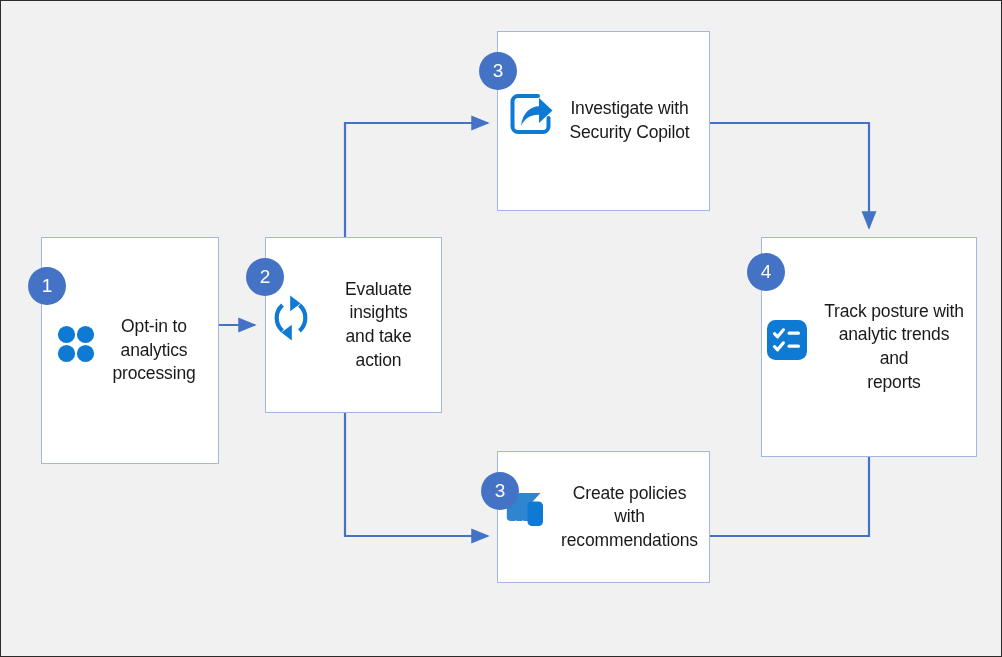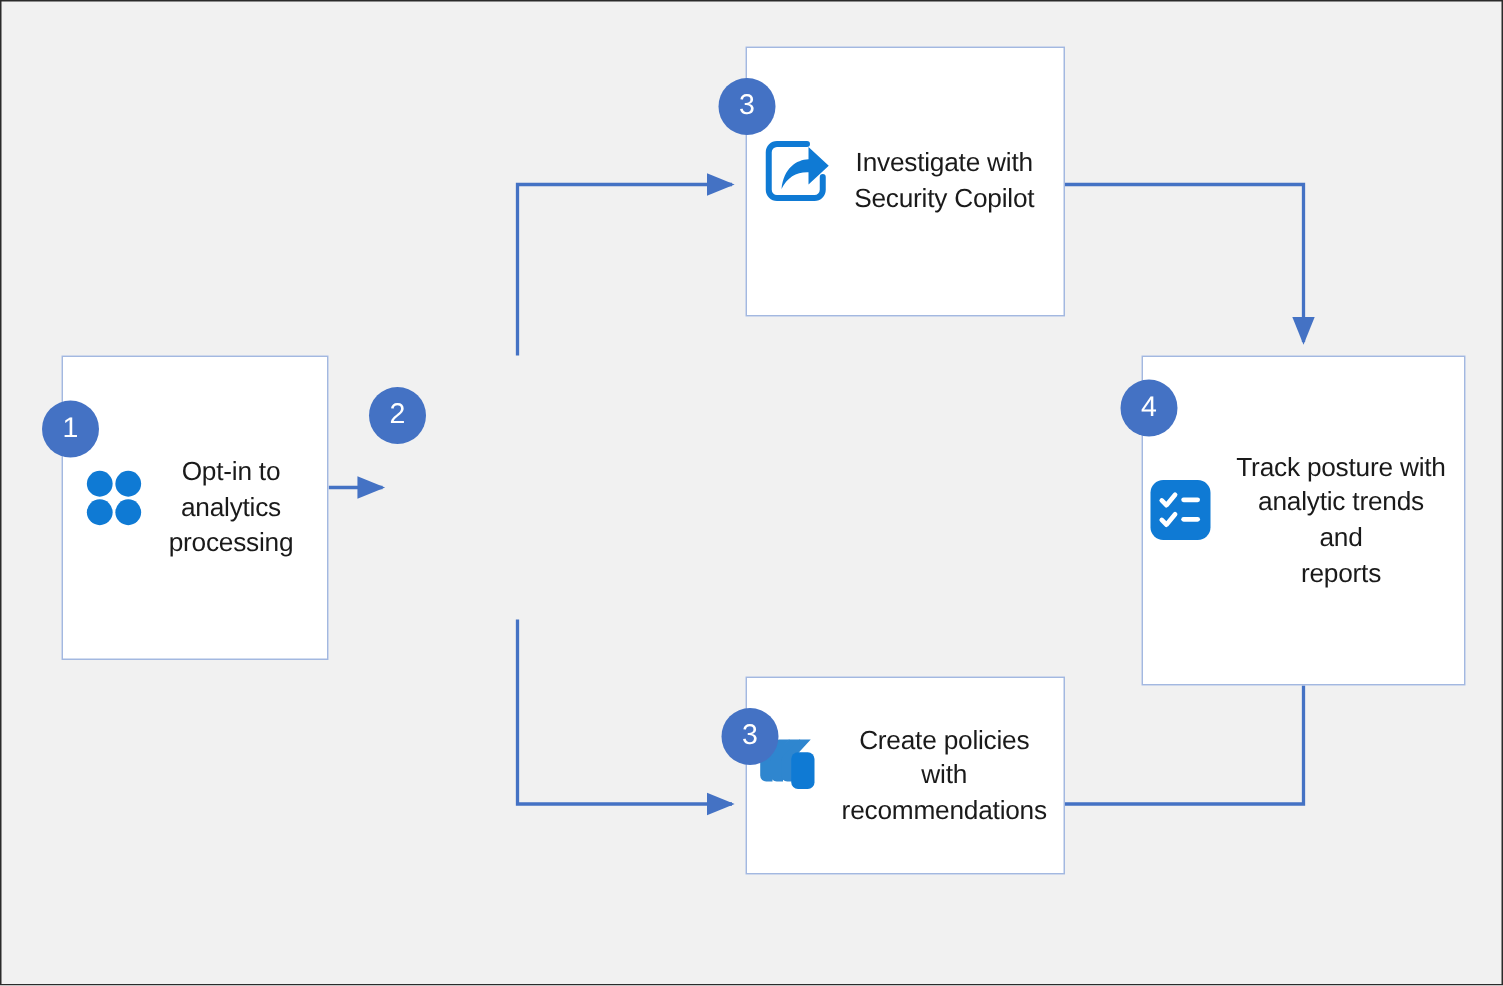--- a/index.html
+++ b/index.html
@@ -63,21 +63,21 @@
     color: #ffffff;
     font-family: "Liberation Sans", sans-serif;
     font-size: 19px;
     display: flex;
     align-items: center;
     justify-content: center;
     z-index: 5;
   }
 
   
-  #node-optin      { left: 40px;  top: 236px; width: 178px; height: 203px; }
+  #node-optin      { left: 40px;  top: 236px; width: 178px; height: 227px; }
   #node-evaluate   { left: 264px; top: 236px; width: 177px; height: 176px; }
   #node-investigate{ left: 496px; top: 30px;  width: 213px; height: 180px; }
   #node-policies   { left: 496px; top: 450px; width: 213px; height: 132px; }
   #node-track      { left: 760px; top: 236px; width: 216px; height: 220px; }
 
   
   #badge-1 { left: 27px;  top: 266px; }
   #badge-2 { left: 245px; top: 257px; }
   #badge-3a{ left: 478px; top: 51px;  }
   #badge-3b{ left: 480px; top: 471px; }
@@ -120,20 +120,34 @@
         <circle cx="14.5" cy="33.5" r="8.6" fill="#0f7ad4"></circle>
         <circle cx="33.5" cy="33.5" r="8.6" fill="#0f7ad4"></circle>
       </svg>
     </span>
     <span class="node-label">Opt-in to
 analytics
 processing</span>
   </div>
   <div class="badge" id="badge-1">1</div>
 
+  <div class="node" id="node-evaluate">
+    <span class="node-icon">
+      <svg width="50" height="52" viewBox="0 0 50 52" xmlns="http://www.w3.org/2000/svg">
+        <g fill="none" stroke="#0f7ad4" stroke-width="4.2" stroke-linecap="butt">
+          <path d="M 33.5 13.2 A 17 17 0 0 1 33.5 38.8"></path>
+          <path d="M 16.5 38.8 A 17 17 0 0 1 16.5 13.2"></path>
+        </g>
+        <path d="M 24.2 3.5 L 34.6 11.4 L 24.2 19.3 Z" fill="#0f7ad4"></path>
+        <path d="M 25.8 32.7 L 15.4 40.6 L 25.8 48.5 Z" fill="#0f7ad4"></path>
+      </svg>
+    </span>
+    <span class="node-label">Evaluate insights
+and take action</span>
+  </div>
   <div class="badge" id="badge-2">2</div>
 
   <div class="node" id="node-investigate">
     <span class="node-icon">
       <svg width="52" height="52" viewBox="0 0 52 52" xmlns="http://www.w3.org/2000/svg">
         <path d="M 33 8 L 13 8 A 5.5 5.5 0 0 0 7.5 13.5 L 7.5 38.5 A 5.5 5.5 0 0 0 13 44 L 38 44 A 5.5 5.5 0 0 0 43.5 38.5 L 43.5 30" fill="none" stroke="#0f7ad4" stroke-width="4" stroke-linecap="round"></path>
         <path d="M 16 38 C 17.5 24 26 18.5 34 18.2 L 34 10 L 47.5 22.5 L 34 35 L 34 26.8 C 26 26.5 20 30 16 38 Z" fill="#0f7ad4"></path>
       </svg>
     </span>
     <span class="node-label">Investigate with

